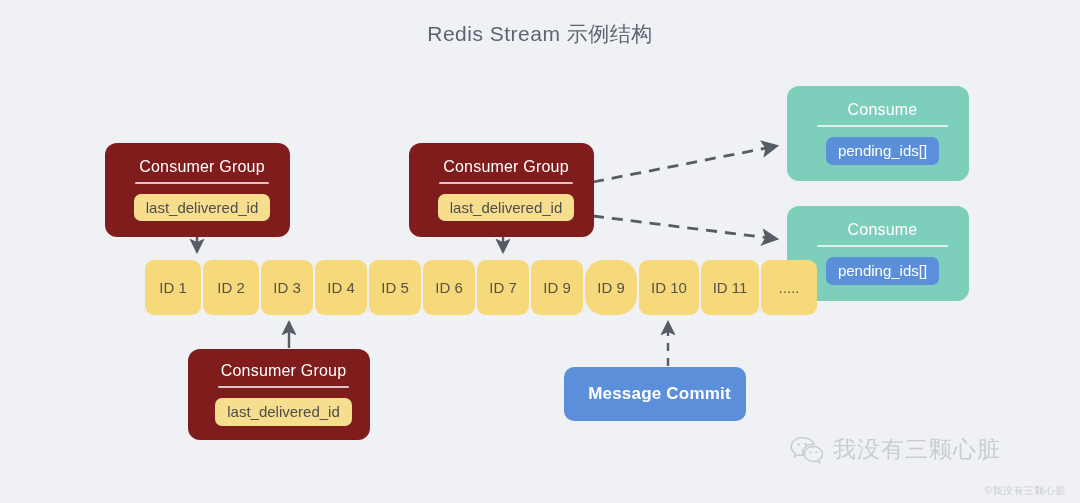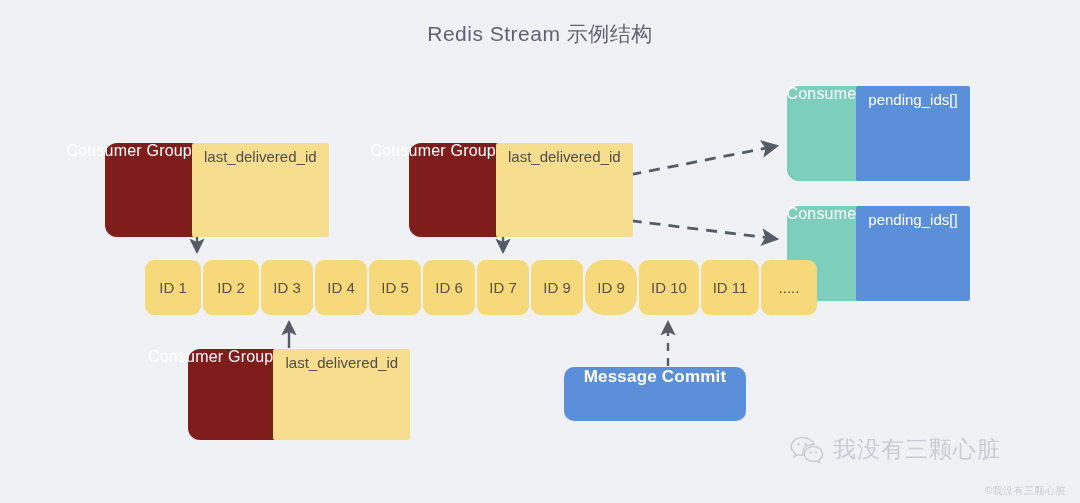--- a/index.html
+++ b/index.html
@@ -31,40 +31,42 @@
     color: #5d6470;
     letter-spacing: 0.5px;
   }
 
   
   .card {
     position: absolute;
     border-radius: 12px;
     box-sizing: border-box;
     display: flex;
-    flex-direction: row;
+    flex-direction: column;
+    align-items: center;
     justify-content: center;
+    padding-left: 9px;
   }
   .card-title {
     font-size: 16px;
     color: #ffffff;
     line-height: 1;
     margin-bottom: 7px;
     letter-spacing: 0.2px;
     white-space: nowrap;
   }
   .card-divider {
     width: 76%;
     height: 2px;
     background: rgba(255,255,255,0.75);
     border-radius: 2px;
     margin-bottom: 10px;
   }
   .pill {
-    border-radius: 2px;
+    border-radius: 7px;
     padding: 6px 12px;
     font-size: 15px;
     line-height: 1.05;
     white-space: nowrap;
   }
 
   
   .cg {
     background: #7f1d1d;
   }

